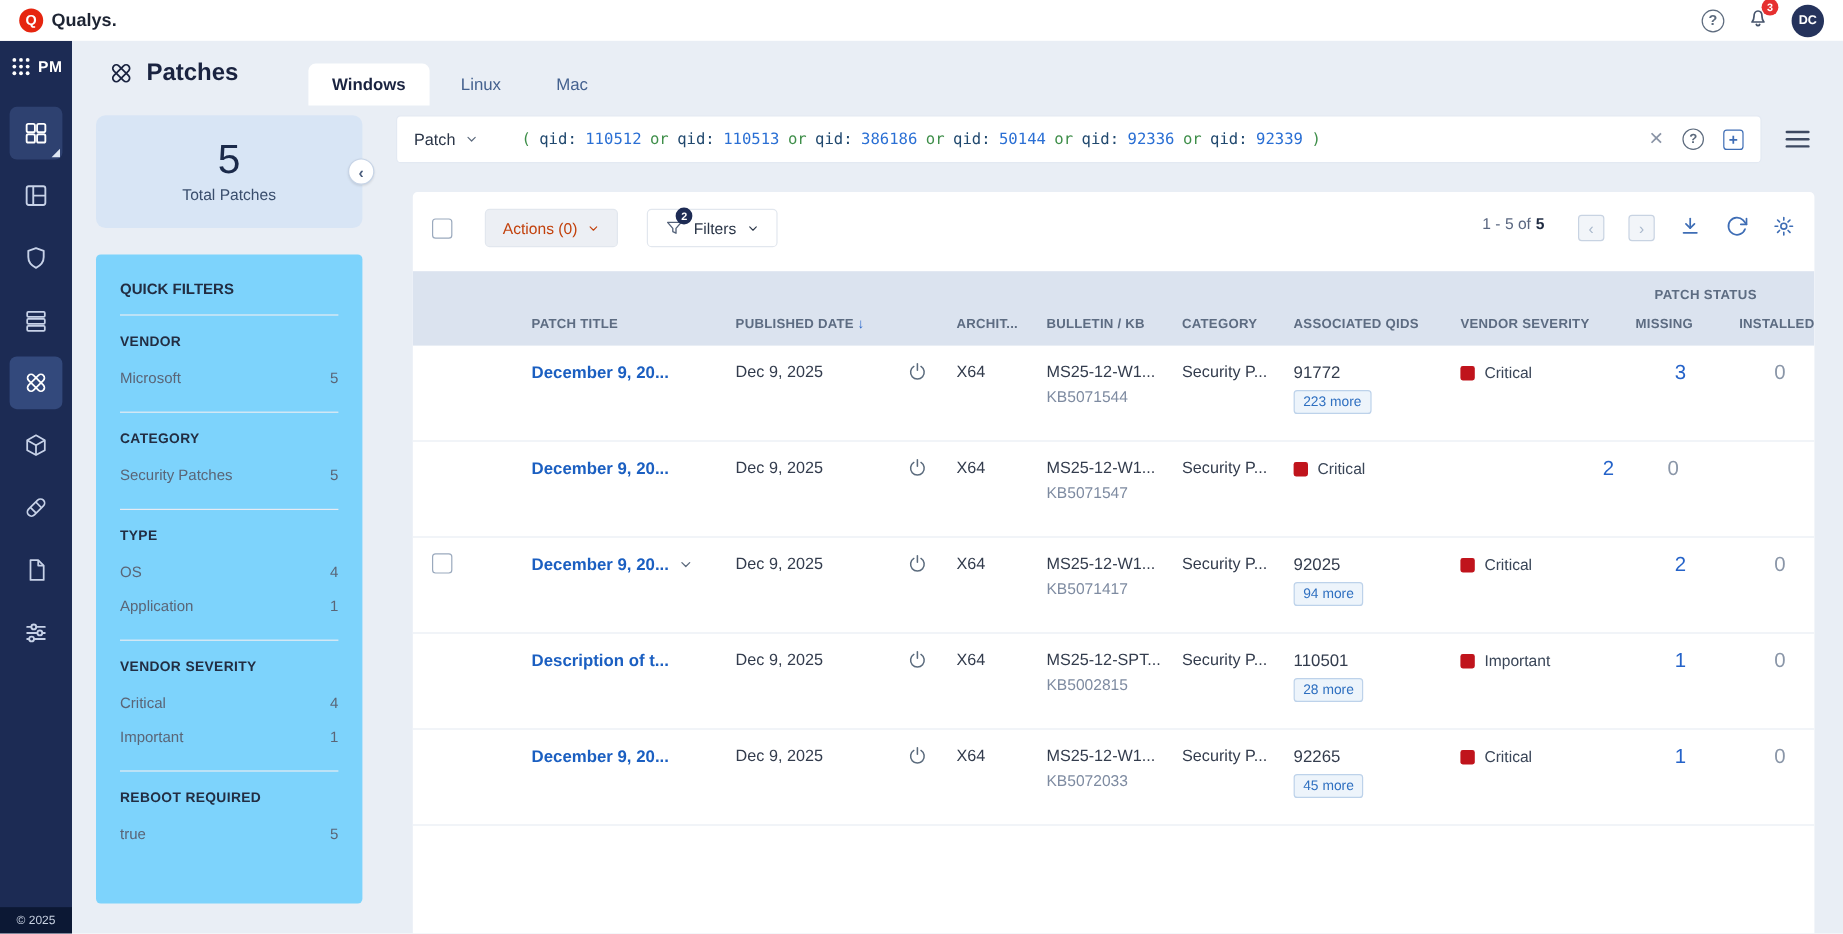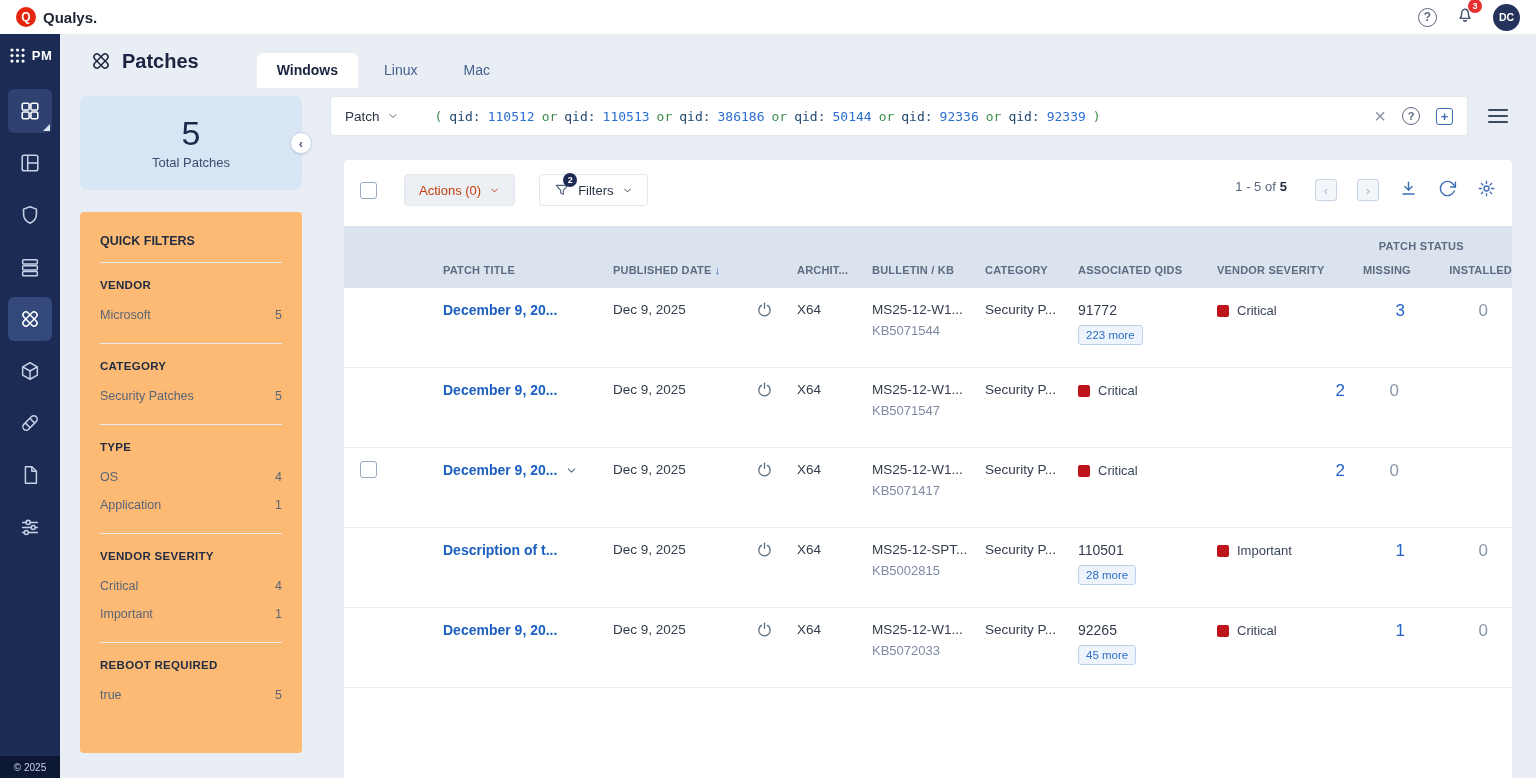--- a/index.html
+++ b/index.html
@@ -62,21 +62,21 @@
 
   
   .left-col { position:absolute; left:20px; top:8px; width:222px; bottom:0; }
   .summary-card { position:relative; background:#d8e5f5; border-radius:8px; height:94px;
     display:flex; flex-direction:column; align-items:center; justify-content:center; gap:5px; }
   .summary-value { font-size:34px; color:#1b2a4a; font-weight:500; line-height:1; }
   .summary-label { font-size:13px; color:#3a4e6d; }
   .collapse-btn { position:absolute; right:-10px; top:36px; width:22px; height:22px; background:#fff;
     border:1px solid #c7d4e6; border-radius:50%; color:#4a5d7d; font-size:13px; font-weight:700;
     display:flex; align-items:center; justify-content:center; box-shadow:0 1px 2px rgba(0,0,0,.1); cursor:pointer; }
-  .qf { background:#fdba74; border-radius:4px; margin-top:22px; padding:14px 20px 30px; min-height:524px; }
+  .qf { background:#7dd3fc; border-radius:4px; margin-top:22px; padding:14px 20px 30px; min-height:524px; }
   .qf-header { font-size:12.5px; font-weight:700; color:#222d42; padding:8px 0 14px; border-bottom:1px solid #e6ebf2; }
   .qf-group { padding:16px 0 14px; border-bottom:1px solid #e6ebf2; }
   .qf-group:last-child { border-bottom:none; }
   .qf-title { font-size:11.5px; font-weight:700; color:#222d42; letter-spacing:.3px; margin-bottom:10px; }
   .qf-item { display:flex; justify-content:space-between; align-items:center; padding:7px 0;
     font-size:12.5px; color:#5a6577; cursor:pointer; }
 
   
   .right-col { position:absolute; left:270px; top:8px; right:24px; bottom:0; display:flex; flex-direction:column; }
   .search-row { display:flex; align-items:center; flex:none; }
@@ -531,20 +531,21 @@
                       <path d="M7.8 6.2a8 8 0 1 0 8.4 0"></path>
                       <line x1="12" y1="3" x2="12" y2="10.5"></line>
                     </svg>
                   </span></div>
                 <div class="cell c-arch">X64</div>
                 <div class="cell c-bull">
                   <div class="b1">MS25-12-W1...</div>
                   <div class="b2">KB5071417</div>
                 </div>
                 <div class="cell c-cat">Security P...</div>
+                <div class="cell c-qid"><div class="q1">92025</div><span class="more-badge">94 more</span></div>
                 <div class="cell c-sev">
                   <span class="sev-square" style="background:#c0141c"></span>
                   <span>Critical</span>
                 </div>
                 <div class="cell c-miss">2</div>
                 <div class="cell c-inst">0</div>
               </div>
               <div class="grid trow">
                 <div class="cell c-check"></div>
                 <div class="cell c-title">

